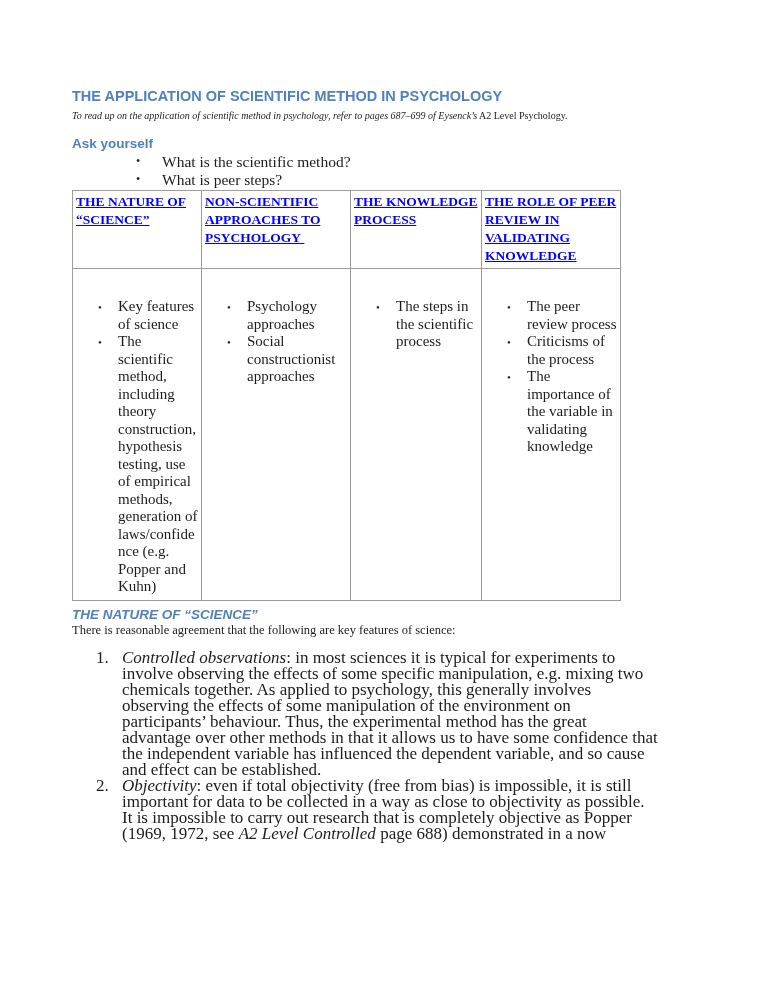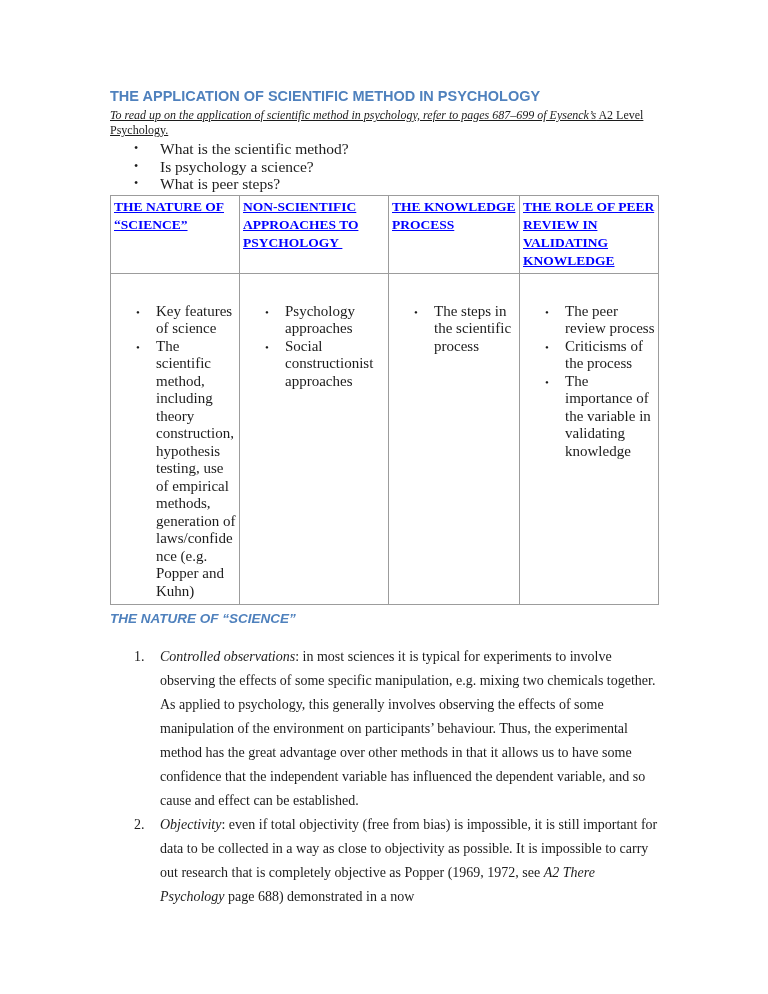--- a/index.html
+++ b/index.html
@@ -2,49 +2,48 @@
 <html style="--accent: #4F81BD; --link: #0000FF; --border: #9C9C9C; --text: #1C1C1C;"><head>
 <meta charset="utf-8">
 <style>
   * { margin: 0; padding: 0; box-sizing: border-box; }
   html, body { background: #ffffff; }
   body {
     width: 768px; height: 994px; overflow: hidden;
     color: var(--text, #1c1c1c);
     font-family: "Liberation Serif", serif;
   }
-  .page { padding: 88px 110px 0 110px; }
+  .page { padding: 88px 110px 0 72px; }
 
   .doc-title {
     font-family: "Liberation Sans", sans-serif;
     font-weight: bold; font-size: 14.5px; line-height: 17px;
     color: var(--accent, #4f81bd);
     margin-bottom: 3px;
   }
   .intro {
     font-family: "Liberation Serif", serif;
-    font-size: 12px; line-height: 15px;
-    margin-bottom: 2px;
-    text-decoration: underline;
+    font-size: 10px; line-height: 15px;
+    margin-bottom: 12px;
   }
   .it { font-style: italic; }
 
   .sub-heading {
     font-family: "Liberation Sans", sans-serif;
     font-weight: bold; font-size: 13.5px; line-height: 17px;
     color: var(--accent, #4f81bd);
   }
 
   .ask-list {
     list-style: none;
     padding-left: 50px;
     font-size: 15.5px; line-height: 17.5px;
     margin: 1px 0 2px 0;
   }
-  .ask-list li { position: relative; }
+  .ask-list li { position: relative; margin-left: 40px; }
   .ask-list li::before {
     content: "\2022";
     position: absolute; left: -26px; top: 0;
     font-size: 12px;
   }
 
   table.topics {
     border-collapse: collapse; table-layout: fixed;
     width: 548px; margin-top: 2px;
   }
@@ -79,42 +78,42 @@
     color: var(--accent, #4f81bd);
     margin-top: 5px;
   }
   .lead {
     font-size: 12.5px; line-height: 15.5px;
   }
   .num-list {
     list-style: none;
     counter-reset: item;
     padding-left: 50px;
-    font-size: 14px; line-height: 24px;
-    margin-top: 18px;
+    font-size: 17px; line-height: 16px;
+    margin-top: 12px;
   }
   .num-list li { counter-increment: item; position: relative; }
   .num-list li::before {
     content: counter(item) ".";
     position: absolute; left: -26px; top: 0;
   }
 </style>
 </head>
 <body>
 
 <div class="page">
 
   <div class="doc-title">THE APPLICATION OF SCIENTIFIC METHOD IN PSYCHOLOGY</div>
 
   <p class="intro"><span class="it">To read up on the application of scientific method in psychology, refer to pages 687–699 of Eysenck’s</span><span> A2 Level Psychology.</span></p>
 
+  <div class="sub-heading">Ask yourself</div>
 
   <ul class="ask-list">
     <li>What is the scientific method?</li>
-    <li>Is psychology a science?</li>
     <li>What is peer steps?</li>
   </ul>
 
 
   <table class="topics">
     <colgroup>
       <col style="width:129px">
         <col style="width:149px">
         <col style="width:131px">
         <col style="width:139px">
@@ -158,19 +157,20 @@
           <li>Criticisms of the process</li>
           <li>The importance of the variable in validating knowledge</li>
         </ul>
       </td>
     </tr>
   </tbody>
     </table>
 
   <div class="section-heading">THE NATURE OF “SCIENCE”</div>
 
+  <p class="lead">There is reasonable agreement that the following are key features of science:</p>
 
   <ol class="num-list">
     <li><span class="it">Controlled observations</span><span>: in most sciences it is typical for experiments to involve observing the effects of some specific manipulation, e.g. mixing two chemicals together. As applied to psychology, this generally involves observing the effects of some manipulation of the environment on participants’ behaviour. Thus, the experimental method has the great advantage over other methods in that it allows us to have some confidence that the independent variable has influenced the dependent variable, and so cause and effect can be established.</span><span class="it"></span><span></span></li>
-    <li><span class="it">Objectivity</span><span>: even if total objectivity (free from bias) is impossible, it is still important for data to be collected in a way as close to objectivity as possible. It is impossible to carry out research that is completely objective as Popper (1969, 1972, see </span><span class="it">A2 There Psychology</span><span> page 688) demonstrated in a now</span></li>
+    <li><span class="it">Objectivity</span><span>: even if total objectivity (free from bias) is impossible, it is still important for data to be collected in a way as close to objectivity as possible. It is impossible to carry out research that is completely objective as Popper (1969, 1972, see </span><span class="it">A2 Level Controlled</span><span> page 688) demonstrated in a now</span></li>
   </ol>
 
 </div>
 
 </body></html>

